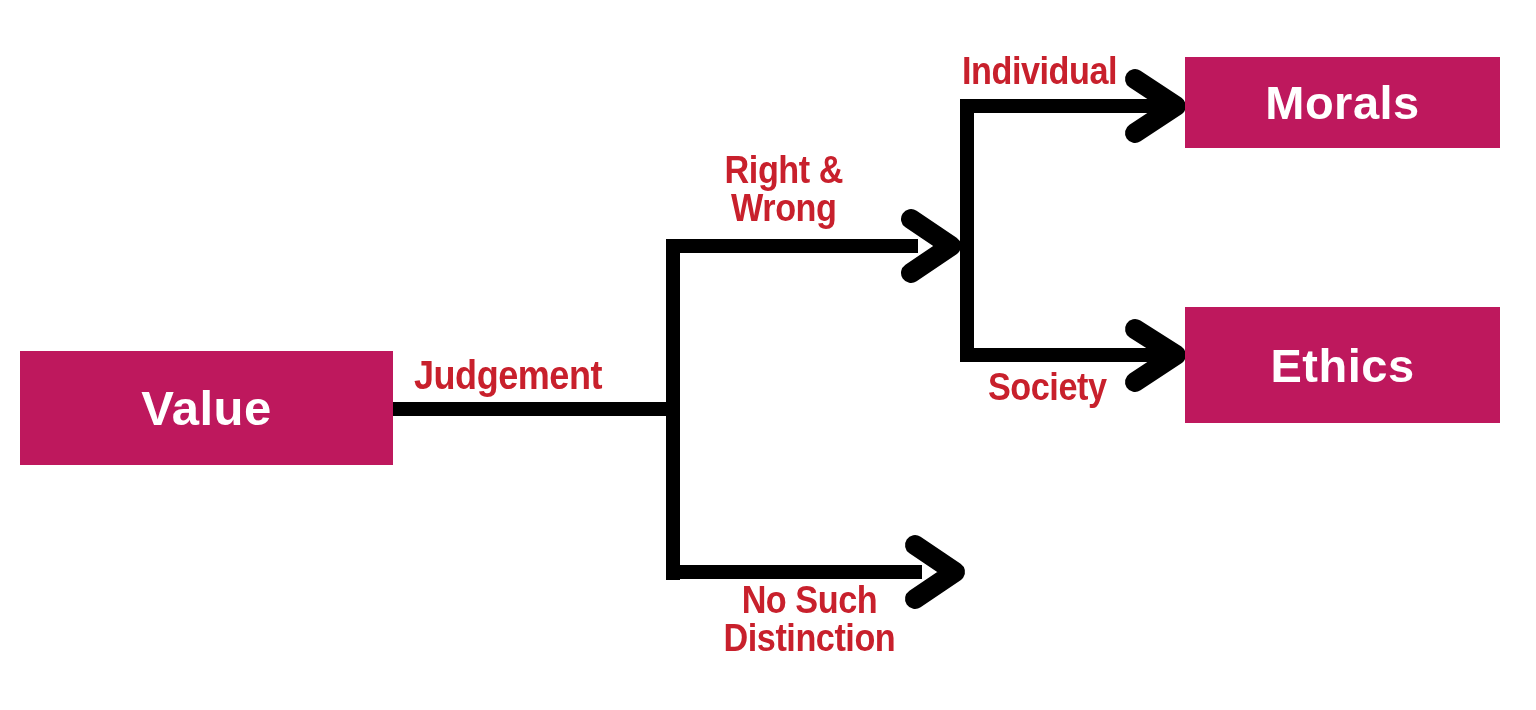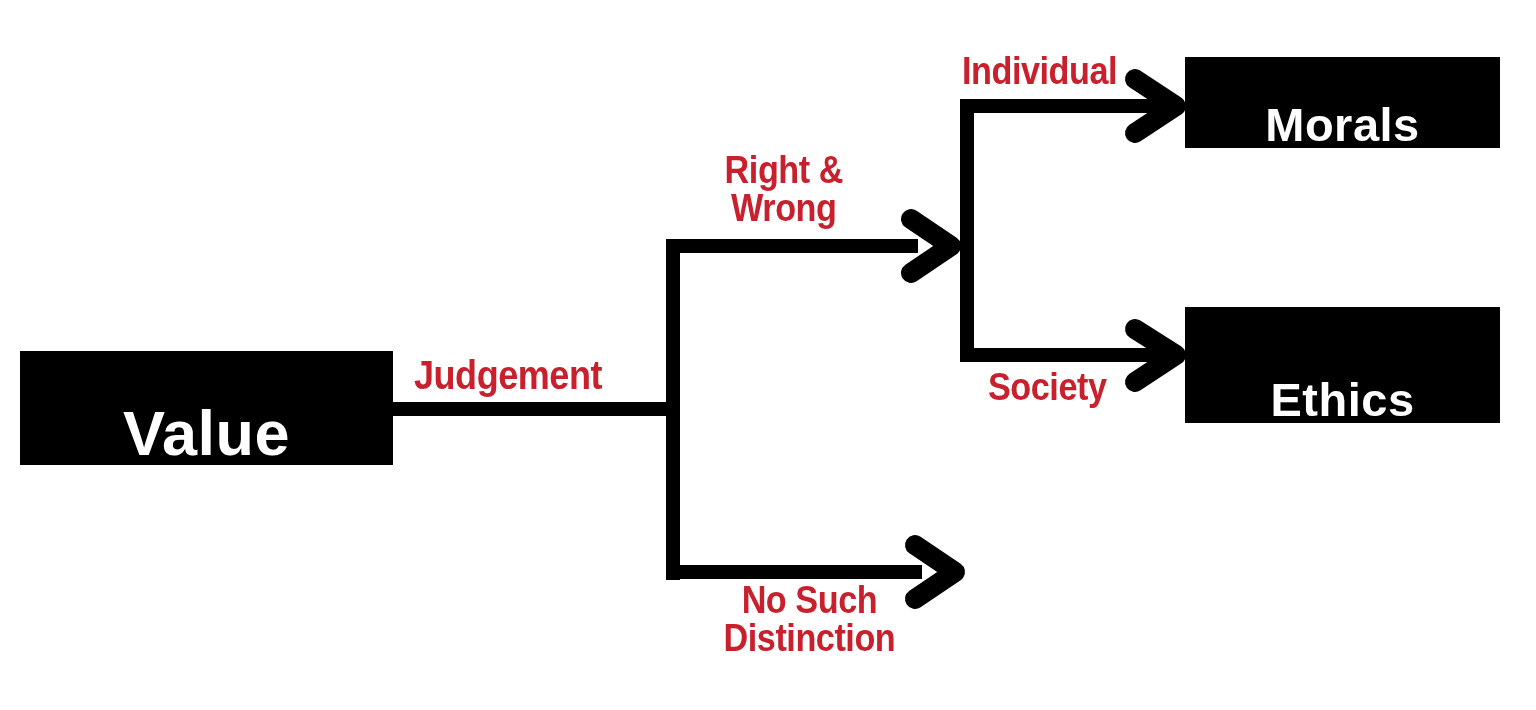--- a/index.html
+++ b/index.html
@@ -20,40 +20,40 @@
     position: absolute;
     left: 0;
     top: 0;
     width: 1536px;
     height: 710px;
   }
 
   
   .node-box {
     position: absolute;
-    background: #000000;
+    background: #be185d;
     display: flex;
-    align-items: flex-end;
+    align-items: center;
     justify-content: center;
     box-sizing: border-box;
   }
   .node-label {
     color: #ffffff;
     font-family: "Liberation Sans", "DejaVu Sans", sans-serif;
     font-weight: bold;
     letter-spacing: 0.5px;
     line-height: 1;
     white-space: nowrap;
   }
 
   #node-value {
     left: 20px;  top: 351px;
     width: 373px; height: 114px;
   }
-  #node-value .node-label { font-size: 63px; }
+  #node-value .node-label { font-size: 49px; }
 
   #node-morals {
     left: 1185px; top: 57px;
     width: 315px; height: 91px;
   }
   #node-morals .node-label { font-size: 47px; }
 
   #node-ethics {
     left: 1185px; top: 307px;
     width: 315px; height: 116px;

